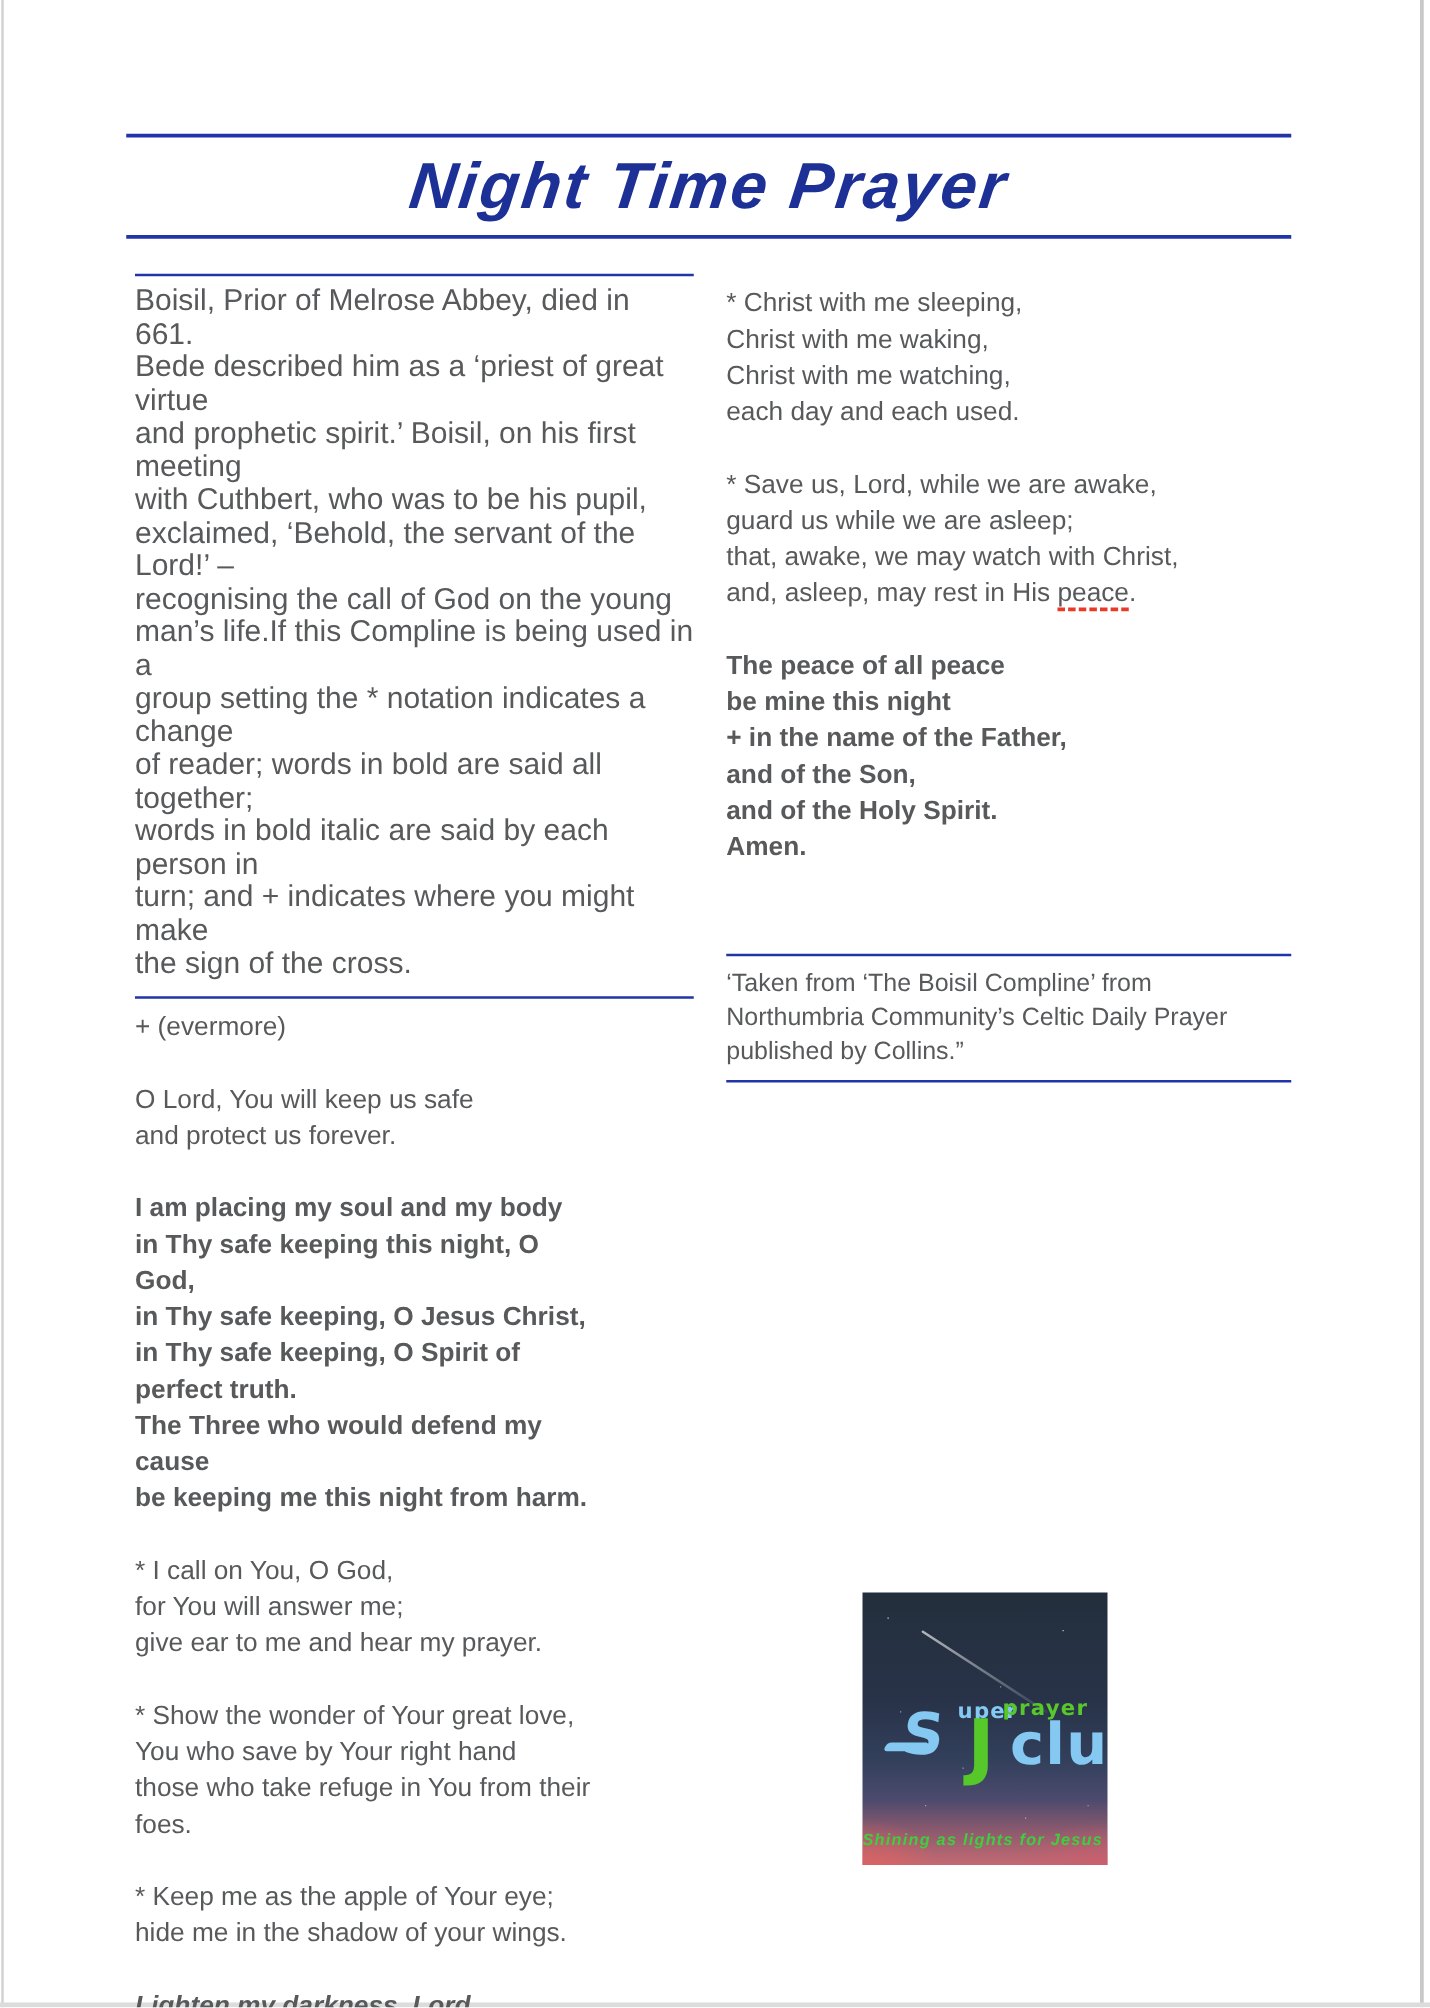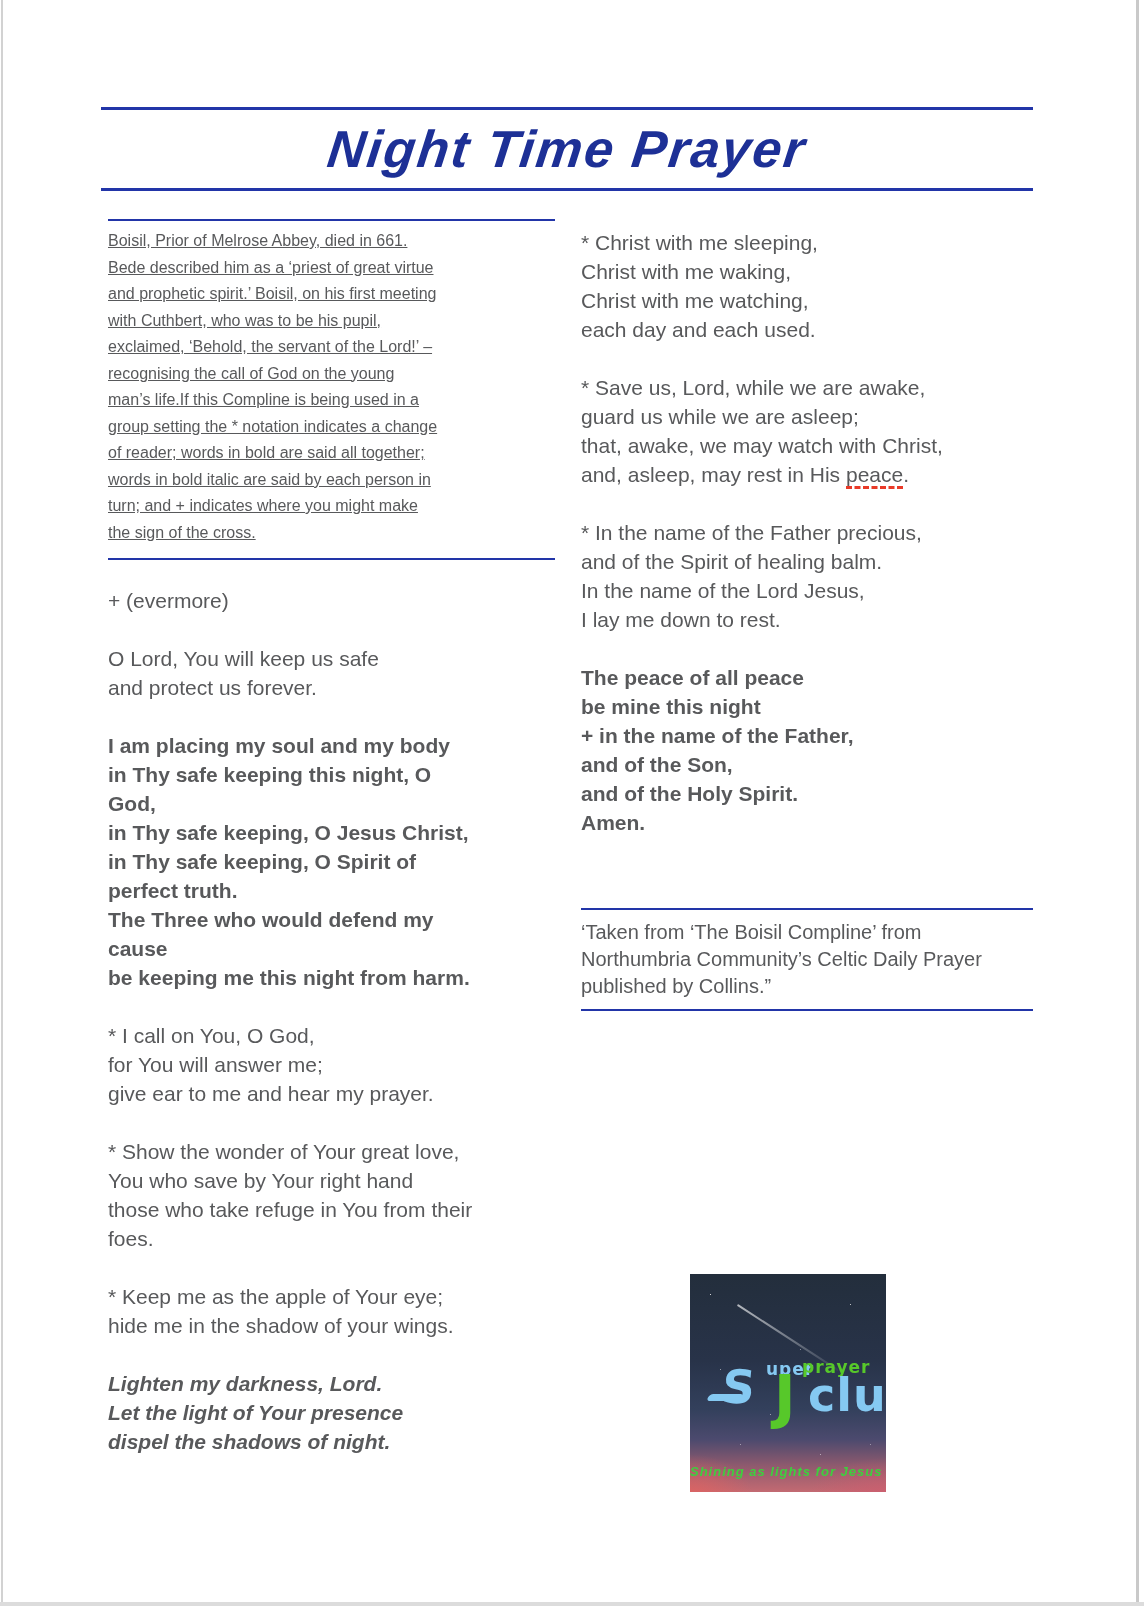--- a/index.html
+++ b/index.html
@@ -19,22 +19,22 @@
   .title-text{
     font-size:52px;font-weight:bold;font-style:italic;color:#1d3096;
     transform:skewX(-7deg);letter-spacing:2px;white-space:nowrap;
   }
 
   .col-left{position:absolute;left:108px;top:219px;width:447px;}
   .col-right{position:absolute;left:581px;top:228px;width:452px;}
 
   .intro{
     border-top:2px solid #2235a8;border-bottom:2px solid #2235a8;
-    padding:7px 0 12px 0;margin:0 0 26px 0;
-    font-size:16px;line-height:26.5px;white-space:pre-line;text-decoration:underline;
+    padding:7px 0 12px 0;margin:0 0 8px 0;
+    font-size:24px;line-height:26.5px;white-space:pre-line;
   }
   .stanza{font-size:21px;line-height:29px;margin:0 0 29px 0;white-space:pre-line;}
   .stanza.bold{font-weight:bold;}
   .stanza.bold-italic{font-weight:bold;font-style:italic;}
   .squiggle{border-bottom:3px dashed #e93a28;}
 
   .attribution{
     margin-top:71px;border-top:2px solid #2235a8;border-bottom:2px solid #2235a8;
     padding:9px 0 9px 0;font-size:20px;line-height:27px;white-space:pre-line;
   }
@@ -120,24 +120,20 @@
 
   <div class="col-right">
     <div class="stanza">* Christ with me sleeping,
 Christ with me waking,
 Christ with me watching,
 each day and each used.</div>
     <div class="stanza"><span>* Save us, Lord, while we are awake,
 guard us while we are asleep;
 that, awake, we may watch with Christ,
 and, asleep, may rest in His </span><span class="squiggle">peace</span><span>.</span></div>
-    <div class="stanza">* In the name of the Father precious,
-and of the Spirit of healing balm.
-In the name of the Lord Jesus,
-I lay me down to rest.</div>
     <div class="stanza bold">The peace of all peace
 be mine this night
 + in the name of the Father,
 and of the Son,
 and of the Holy Spirit.
 Amen.</div>
     <div class="attribution">‘Taken from ‘The Boisil Compline’ from
 Northumbria Community’s Celtic Daily Prayer
 published by Collins.”</div>
   </div>

